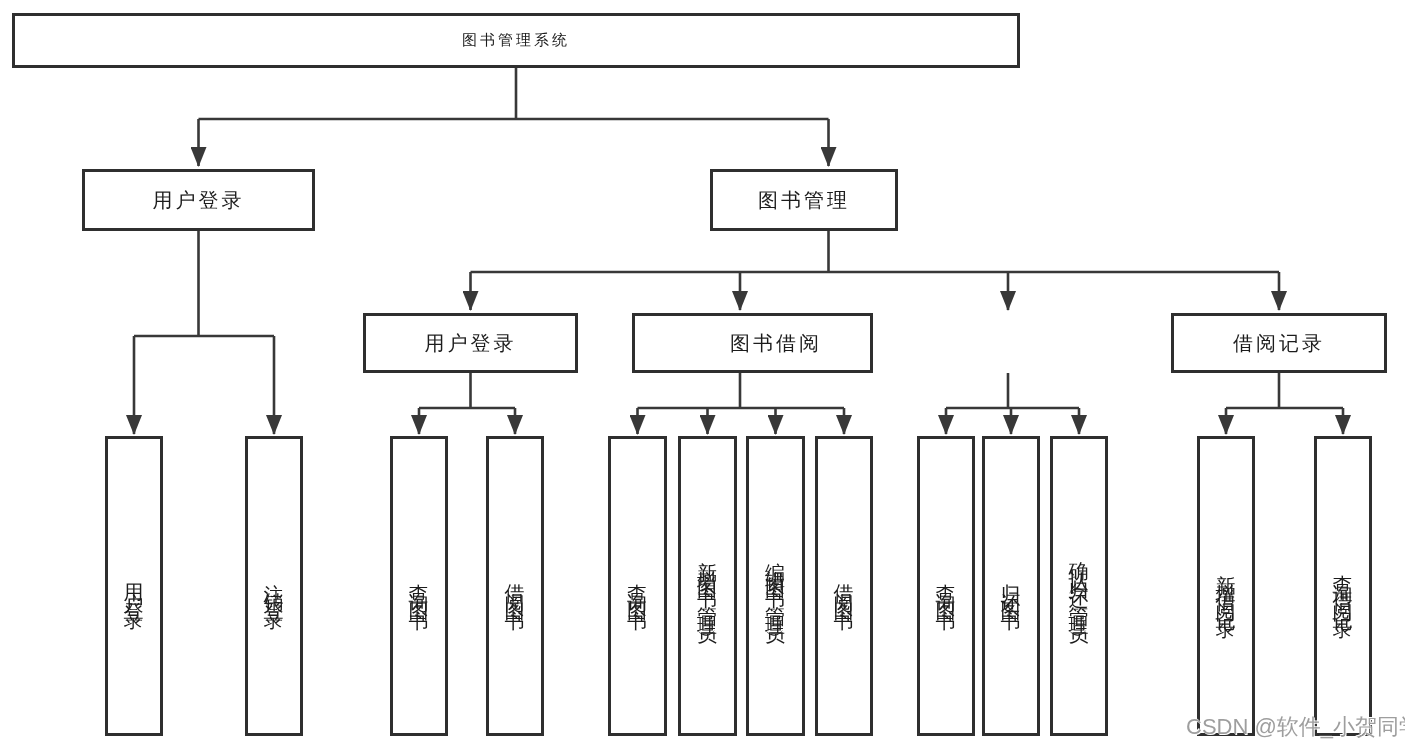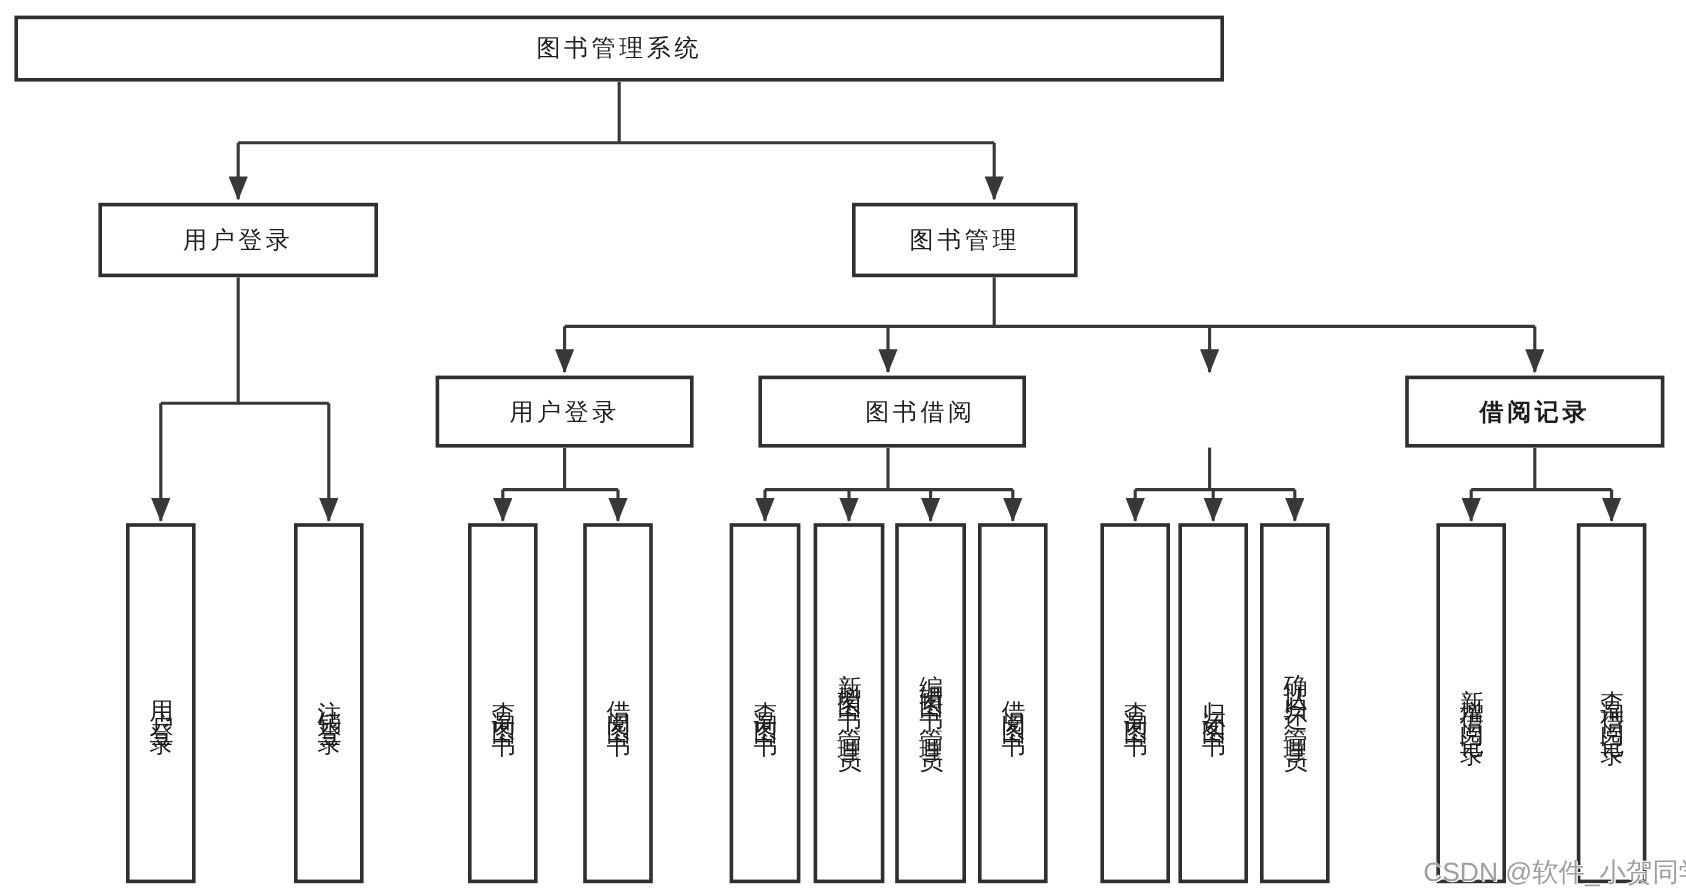--- a/index.html
+++ b/index.html
@@ -22,21 +22,21 @@
   .node{
     position:absolute;
     box-sizing:border-box;
     background:var(--background);
     border:3px solid var(--border);
     display:flex;align-items:center;justify-content:center;
     font-size:20px;letter-spacing:3px;
     z-index:2;
     white-space:nowrap;
   }
-  .node.root{font-size:20px;}
+  .node.root{font-size:15px;}
   .leaf{
     position:absolute;
     box-sizing:border-box;
     background:var(--background);
     border:3px solid var(--border);
     writing-mode:vertical-rl;
     text-orientation:mixed;
     display:flex;align-items:center;justify-content:center;
     font-size:20px;letter-spacing:9px;
     line-height:1;
@@ -106,22 +106,22 @@
       <path d="M1343,408 V434" marker-end="url(#arrow)"></path>
     </g>
   </svg>
 
   <div class="node root" style="left:12px;top:13px;width:1008px;height:55px;">图书管理系统</div>
 
   <div class="node" style="left:82px;top:169px;width:233px;height:62px;">用户登录</div>
   <div class="node" style="left:710px;top:169px;width:188px;height:62px;">图书管理</div>
 
   <div class="node" style="left:363px;top:313px;width:215px;height:60px;">用户登录</div>
-  <div class="node" style="left:632px;top:313px;width:223px;height:60px;padding-left:47px;">图书借阅</div>
-  <div class="node" style="left:1171px;top:313px;width:216px;height:60px;font-weight:bold;">借阅记录</div>
+  <div class="node" style="left:632px;top:313px;width:241px;height:60px;padding-left:47px;">图书借阅</div>
+  <div class="node" style="left:1171px;top:313px;width:216px;height:60px;">借阅记录</div>
 
   <div class="leaf" style="left:105px;top:436px;width:58px;height:300px;">用户登录</div>
   <div class="leaf" style="left:245px;top:436px;width:58px;height:300px;">注销登录</div>
 
   <div class="leaf" style="left:390px;top:436px;width:58px;height:300px;">查询图书</div>
   <div class="leaf" style="left:486px;top:436px;width:58px;height:300px;">借阅图书</div>
 
   <div class="leaf" style="left:608px;top:436px;width:59px;height:300px;">查询图书</div>
   <div class="leaf" style="left:678px;top:436px;width:59px;height:300px;">新增图书（管理员）</div>
   <div class="leaf" style="left:746px;top:436px;width:59px;height:300px;">编辑图书（管理员）</div>

